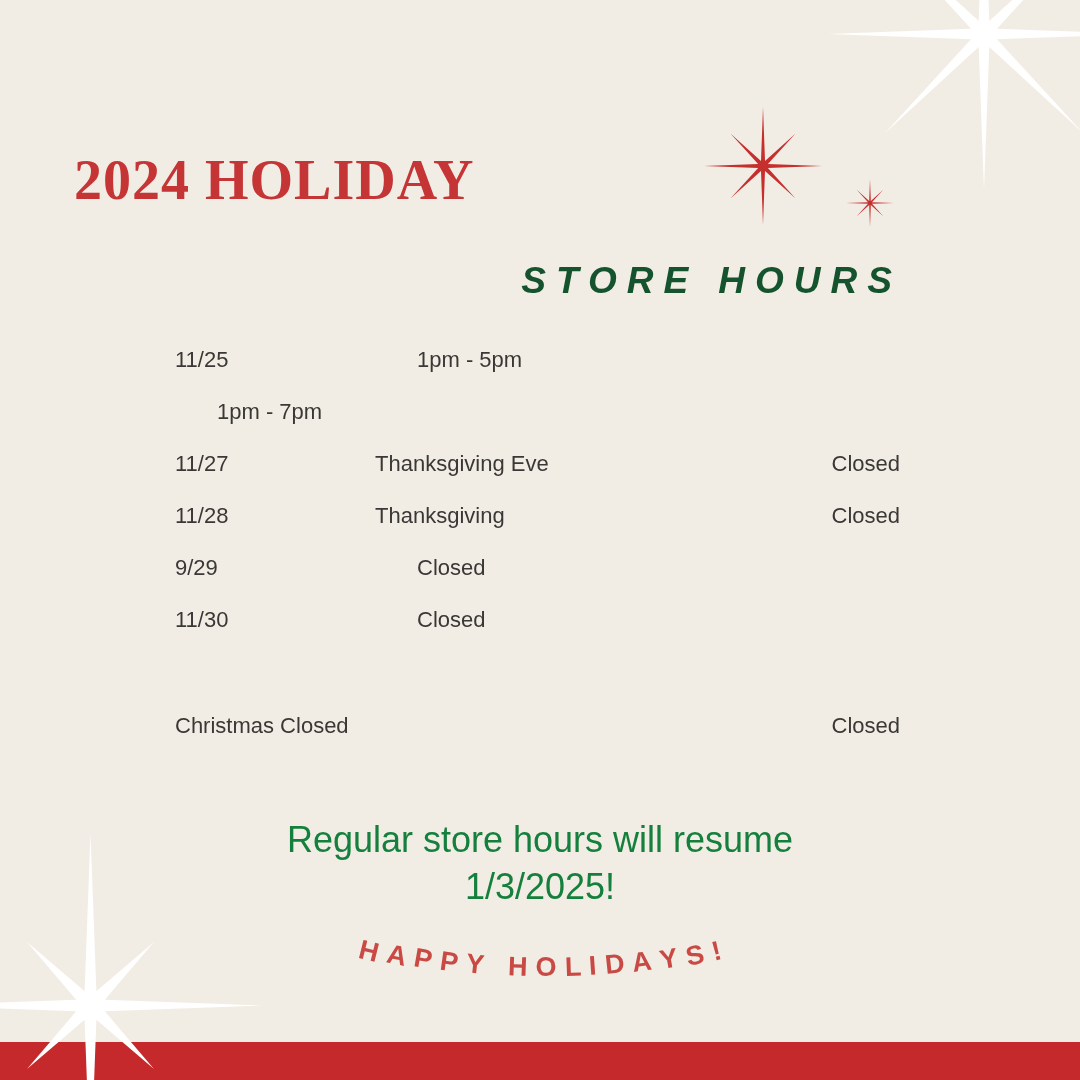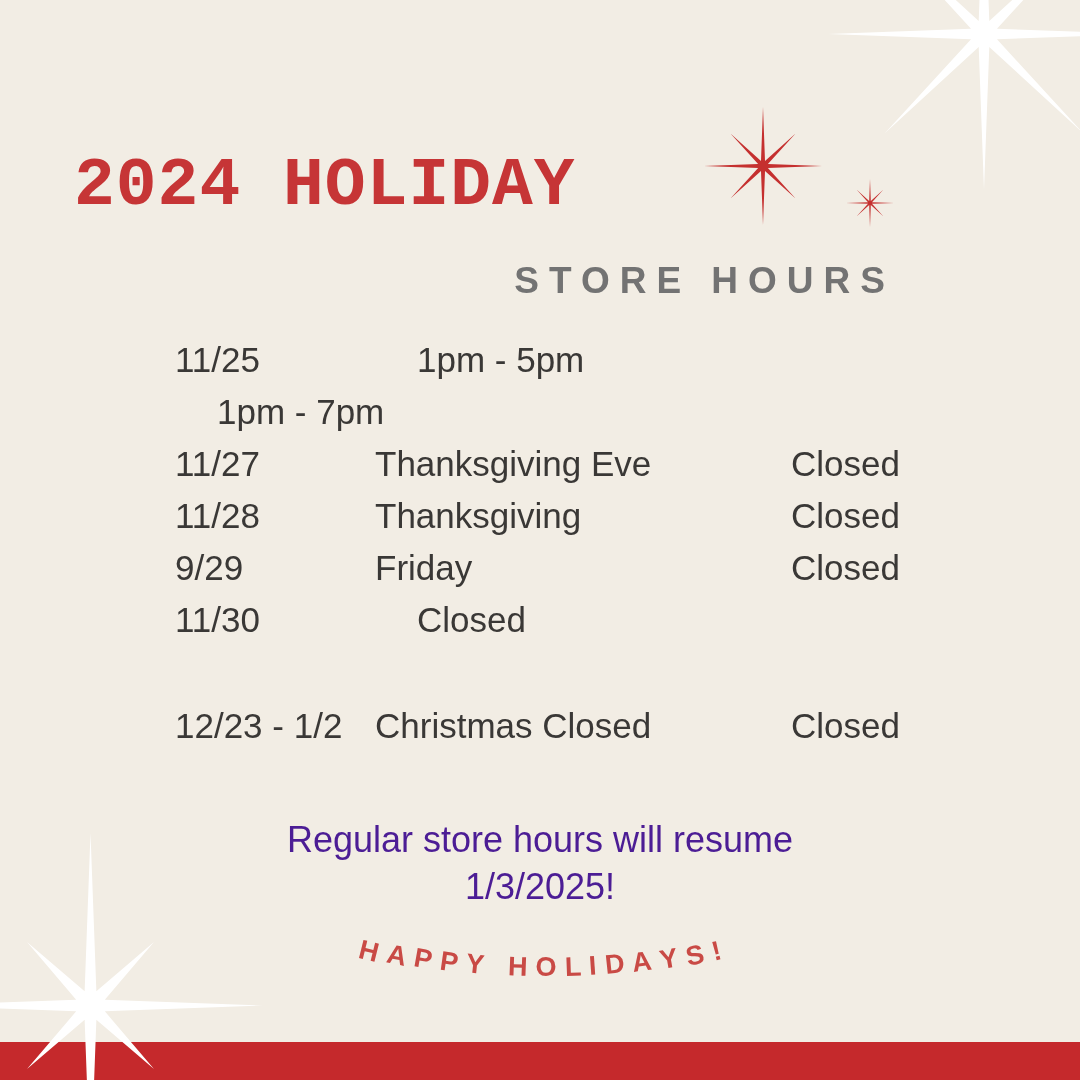--- a/index.html
+++ b/index.html
@@ -25,65 +25,66 @@
     left: 0; bottom: 0;
     width: 1080px; height: 38px;
     background: #c5292c;
     z-index: 2;
   }
 
   
   .title {
     position: absolute;
     left: 74px; top: 152px;
-    font-family: Liberation Mono, monospace;
+    font-family: Liberation Serif, serif;
     font-weight: bold;
-    font-size: 68px;
+    font-size: 56px;
     line-height: 1;
     letter-spacing: 1px;
     color: #c63536;
     white-space: nowrap;
   }
   .subtitle {
     position: absolute;
-    right: 185px; top: 260px;
+    right: 178px; top: 260px;
     font-size: 37px;
     font-weight: bold;
     letter-spacing: 10px;
-    color: #737373;
+    color: #14532d;
     white-space: nowrap;
+    font-style: italic;
   }
 
   
   .schedule {
     position: absolute;
     left: 175px; top: 334px;
     width: 725px;
     color: #3a3836;
-    font-size: 35px;
+    font-size: 22px;
   }
   .sched-row {
     display: flex;
     align-items: center;
     height: 52px;
   }
   .sched-row.break-row { margin-top: 54px; }
   .cell-date { width: 200px; }
   .cell-day  { flex: 1; }
   .cell-hours { text-align: right; margin-left: 42px; }
 
   
   .resume-note {
     position: absolute;
     left: 0; top: 816px;
     width: 1080px;
     text-align: center;
     font-size: 36px;
     line-height: 47px;
-    color: #4c1d95;
+    color: #15803d;
   }
   .happy {
     position: absolute;
     left: 0; top: 936px;
     width: 1080px;
     text-align: center;
     font-size: 27px;
     font-weight: bold;
     color: #c94a45;
     white-space: nowrap;
@@ -137,31 +138,29 @@
     </div>
 
     <div class="sched-row">
       <div class="cell-date">11/28</div>
       <div class="cell-day">Thanksgiving</div>
       <div class="cell-hours">Closed</div>
     </div>
 
     <div class="sched-row">
       <div class="cell-date">9/29</div>
-      <div class="cell-day">Friday</div>
       <div class="cell-hours">Closed</div>
     </div>
 
     <div class="sched-row">
       <div class="cell-date">11/30</div>
       <div class="cell-hours">Closed</div>
     </div>
 
     <div class="sched-row break-row">
-      <div class="cell-date">12/23 - 1/2</div>
       <div class="cell-day">Christmas Closed</div>
       <div class="cell-hours">Closed</div>
     </div>
 
   </div>
 
   <div class="resume-note">
     <div>Regular store hours will resume</div>
     <div>1/3/2025!</div>
   </div>

